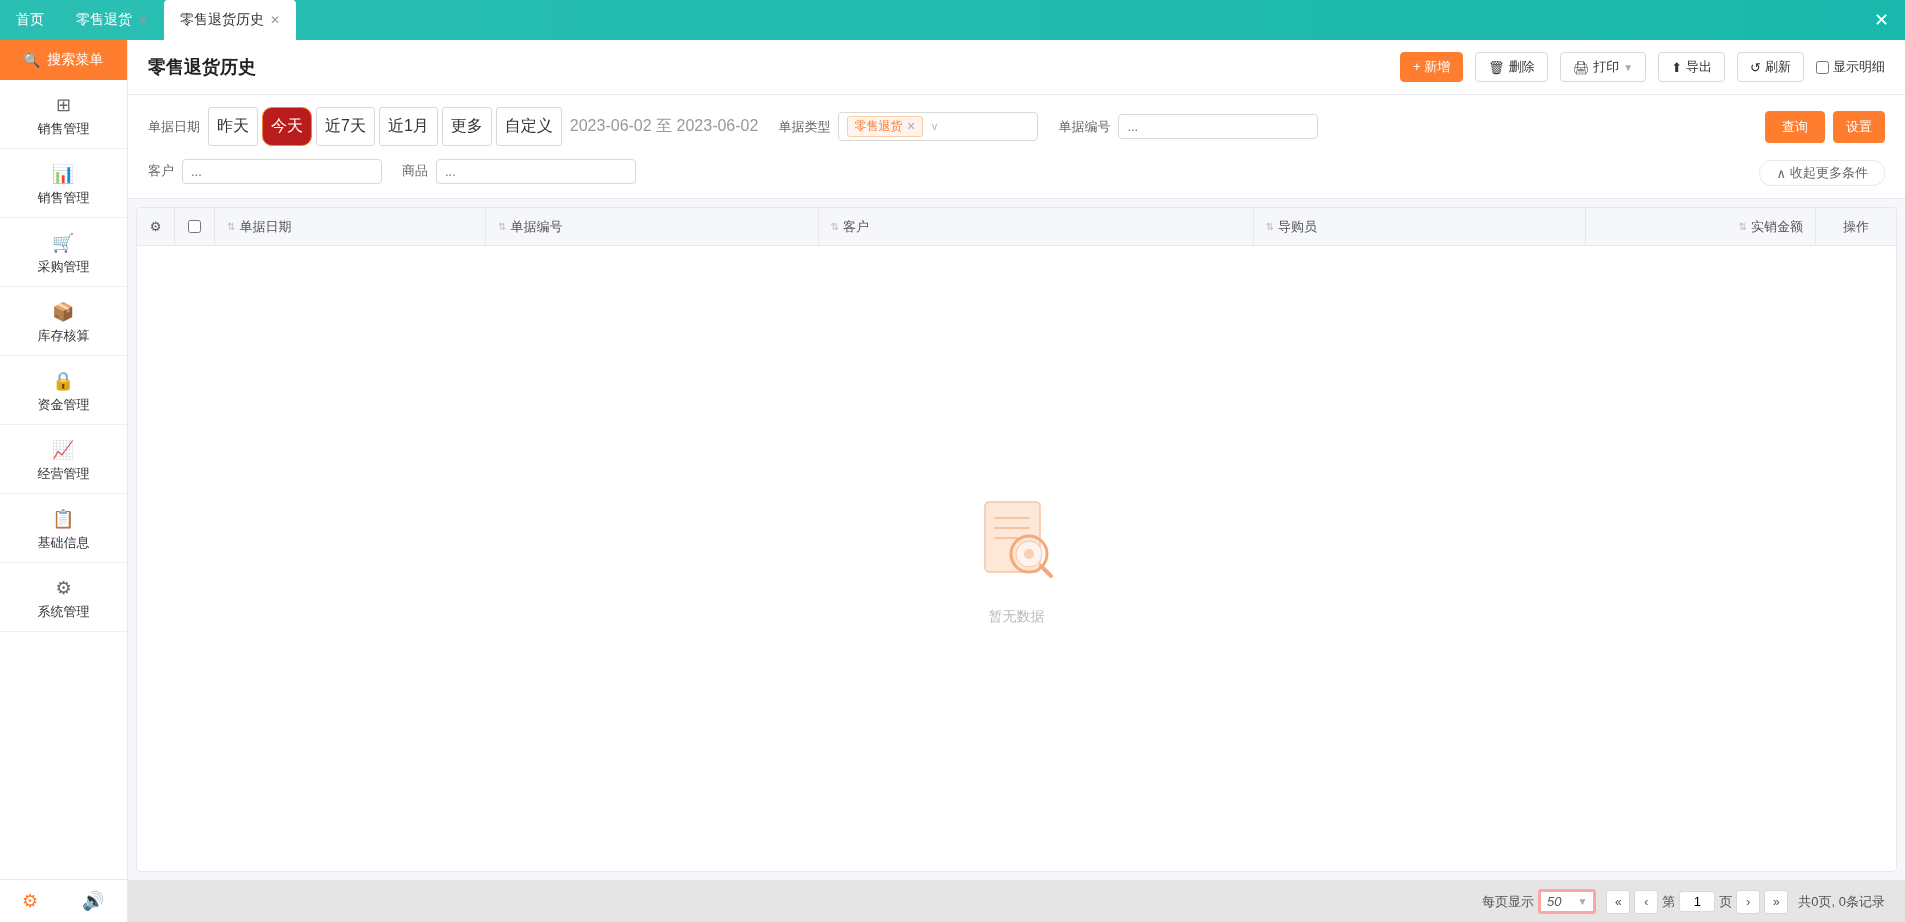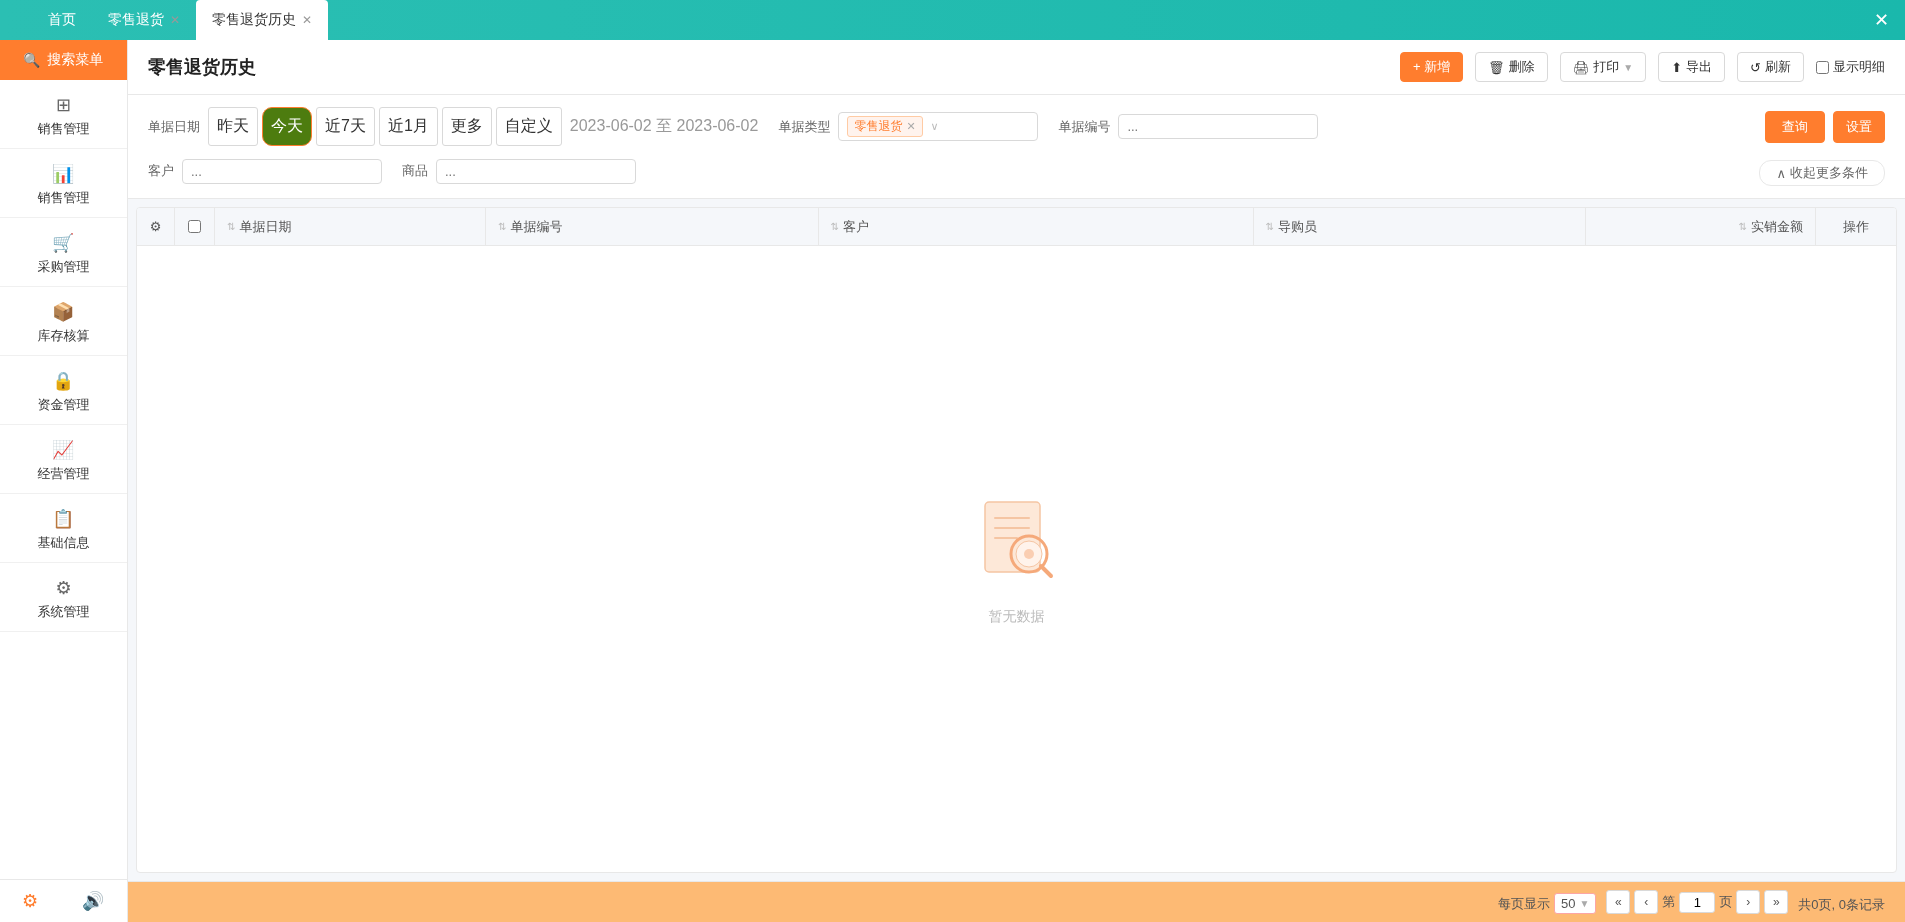--- a/index.html
+++ b/index.html
@@ -12,21 +12,20 @@
       display: flex;
       align-items: center;
       padding: 0;
       flex-shrink: 0;
     }
     .top-bar-tabs {
       display: flex;
       align-items: center;
       height: 100%;
       flex: 1;
-      padding-left: 32px;
     }
     .tab-item {
       height: 100%;
       display: flex;
       align-items: center;
       padding: 0 16px;
       color: #fff;
       font-size: 14px;
       cursor: pointer;
       position: relative;
@@ -211,21 +210,21 @@
     .date-btn {
       padding: 8px 8px;
       border: 1px solid #d9d9d9;
       border-radius: 3px;
       font-size: 16px;
       cursor: pointer;
       background: #fff;
       color: #333;
     }
     .date-btn.active {
-      background: #4d7c0f;
+      background: #b91c1c;
       border-color: #ff7d2e;
       color: #fff;
       border-radius: 10px;
     }
     .date-range {
       font-size: 16px;
       color: #999;
       white-space: nowrap;
     }
     .filter-input {
@@ -337,46 +336,47 @@
       color: #bbb;
       font-size: 14px;
     }
     .empty-icon {
       width: 100px;
       height: 100px;
     }
 
     
     .pagination-bar {
-      background: #fdba74;
+      background: #e5e5e5;
       border-top: 1px solid #e8e8e8;
       padding: 8px 20px;
       display: flex;
-      align-items: flex-end;
+      align-items: center;
       justify-content: flex-end;
       gap: 10px;
       font-size: 13px;
       color: #555;
       flex-shrink: 0;
     }
     .page-size-select {
       display: flex;
       align-items: center;
       gap: 4px;
     }
     .select-box {
-      border: 1px solid #fca5a5;
+      border: 3px solid #fca5a5;
       border-radius: 3px;
       padding: 2px 6px;
       font-size: 13px;
       background: #fff;
       cursor: pointer;
       display: flex;
       align-items: center;
-      gap: 4px;
+      gap: 16px;
+      font-style: italic;
     }
     .page-nav {
       display: flex;
       align-items: center;
       gap: 4px;
     }
     .page-nav-btn {
       width: 24px;
       height: 24px;
       display: flex;

